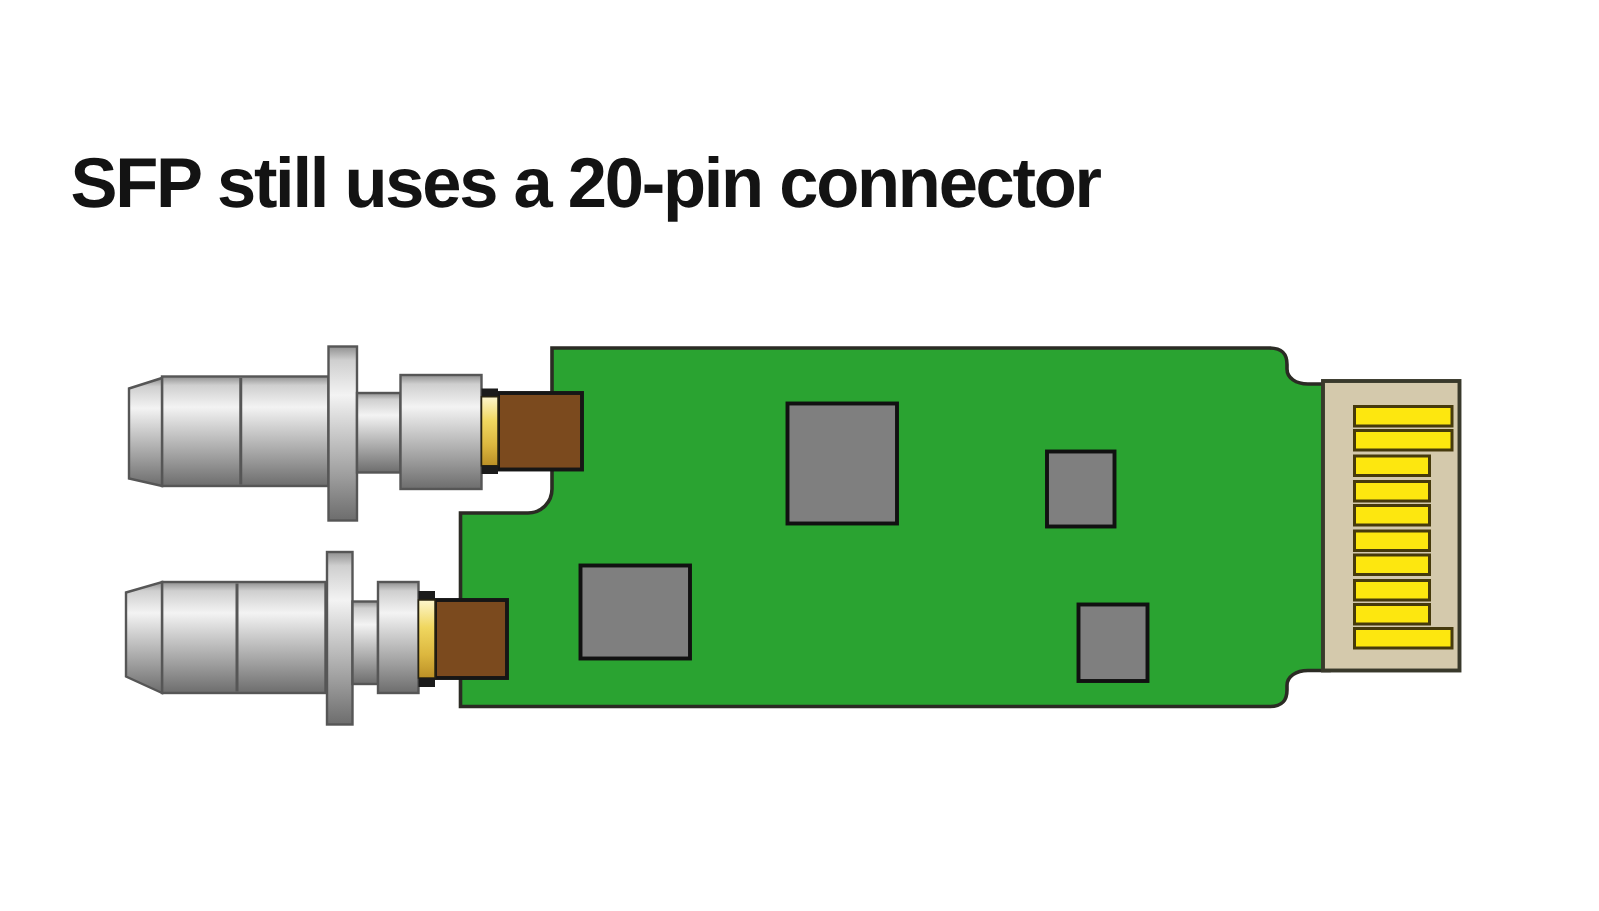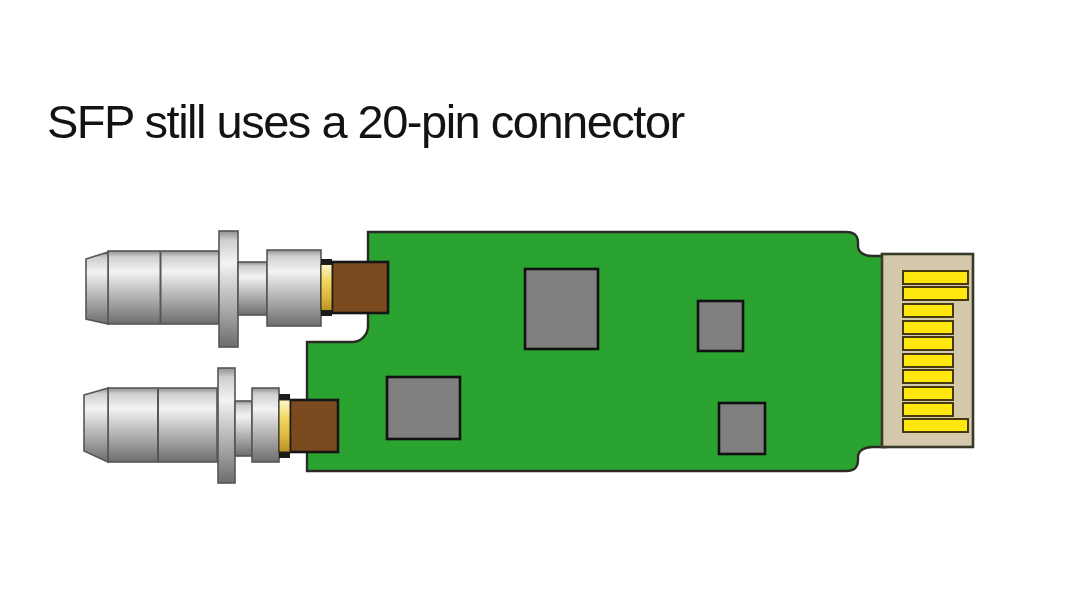--- a/index.html
+++ b/index.html
@@ -5,21 +5,21 @@
   html,body{margin:0;padding:0;}
   body{
     width:1066px;height:607px;
     background:var(--background,#ffffff);
     font-family:"Liberation Sans",sans-serif;
     overflow:hidden;position:relative;
   }
   .stage{position:absolute;inset:0;width:1066px;height:607px;}
   .page-title{
     position:absolute;left:47px;top:97px;
-    font-size:47px;font-weight:normal;line-height:1.05;
+    font-size:47px;font-weight:bold;line-height:1.05;
     letter-spacing:-1.5px;
     color:var(--title-color,#131313);
     white-space:nowrap;
   }
   svg.diagram{position:absolute;left:0;top:0;}
   .pcb{fill:var(--pcb-green,#2aa331);stroke:var(--pcb-outline,#2b2b24);stroke-width:2.4;}
   .chip{fill:var(--chip-gray,#7f7f7f);stroke:var(--chip-outline,#111111);stroke-width:2.6;}
   .tan{fill:var(--edge-tan,#d4c9ac);stroke:var(--edge-outline,#39392b);stroke-width:2.6;}
   .pin{fill:var(--pin-yellow,#fde70f);stroke:var(--pin-outline,#463a0c);stroke-width:2;}
   .brown{fill:var(--barrel-brown,#7b4a1e);stroke:var(--brown-outline,#161616);stroke-width:2.6;}

